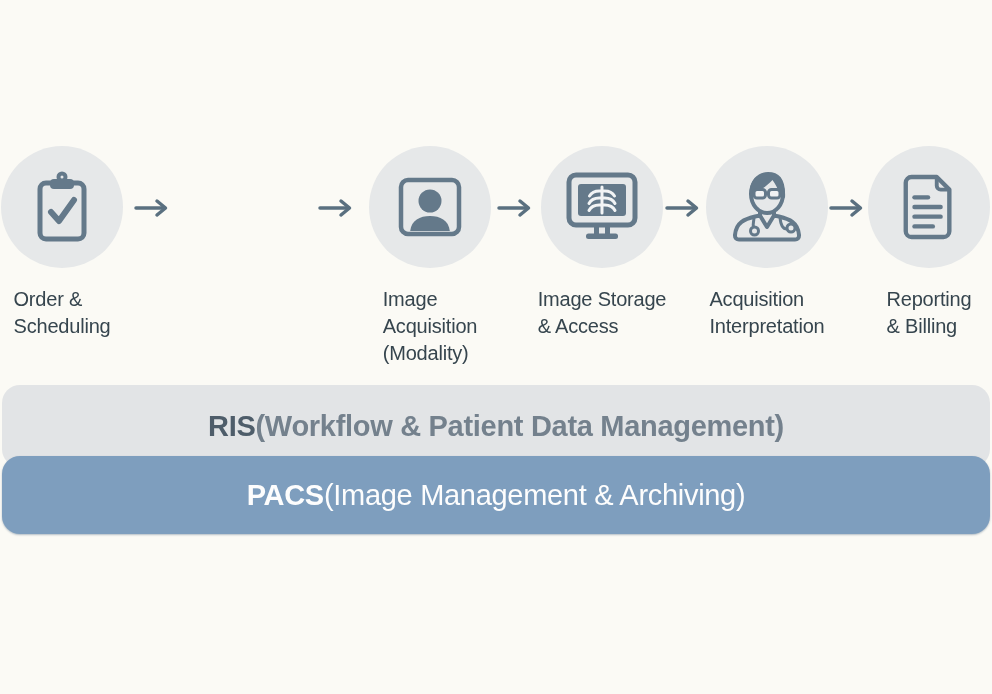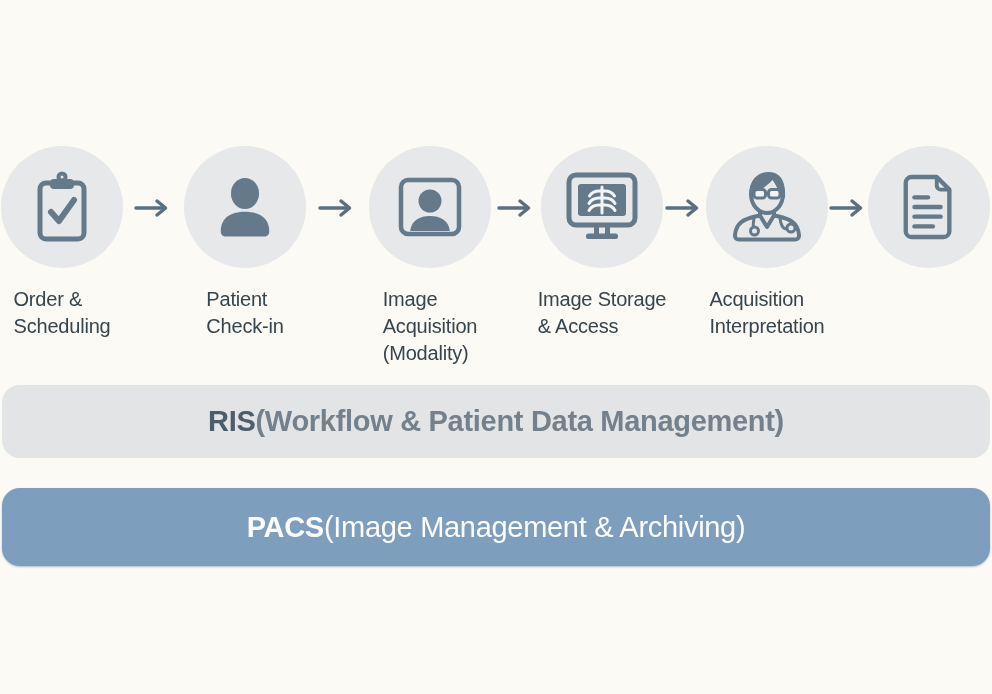--- a/index.html
+++ b/index.html
@@ -35,27 +35,27 @@
   }
 
   
   .bar {
     position: absolute; left: 2px; right: 2px;
     display: flex; align-items: center; justify-content: center;
     border-radius: 18px;
     font-size: 29px; letter-spacing: -0.3px;
   }
   .bar-ris {
-    top: 385px; height: 73px;
+    top: 385px; height: 82px;
     background: var(--ris_bg, #e2e4e6);
   }
   .bar-ris .acronym { color: var(--ris_acronym, #4e5d6a); font-weight: 700; }
   .bar-ris .rest    { color: var(--ris_text, #74818d);  font-weight: 700; }
   .bar-pacs {
-    top: 488px; height: 78px;
+    top: 456px; height: 78px;
     background: var(--pacs_bg, #7e9ebe);
     box-shadow: 0 1px 2px rgba(90,115,140,0.45);
   }
   .bar-pacs .acronym { color: var(--pacs_text, #fdfdfd); font-weight: 700; }
   .bar-pacs .rest    { color: var(--pacs_text, #fdfdfd); font-weight: 500; text-align: right; }
 </style>
 </head>
 <body>
 
 <div class="canvas">
@@ -66,30 +66,20 @@
         <rect x="10" y="14" width="44" height="56" rx="6" fill="none" stroke="currentColor" stroke-width="5"></rect>
         <circle cx="32" cy="8" r="3.5" fill="none" stroke="currentColor" stroke-width="4"></circle>
         <rect x="20" y="10" width="24" height="10" rx="4" fill="currentColor"></rect>
         <path d="M21 43 L29 52 L44 31" fill="none" stroke="currentColor" stroke-width="6" stroke-linecap="round" stroke-linejoin="round"></path>
       </svg>
     </div>
     <div class="step-label">Order &amp;
 Scheduling</div>
   </div>
 
-  <div class="step" style="left:160px">
-    <div class="circle">
-      <svg width="62" height="64" viewBox="0 0 64 66">
-        <ellipse cx="32" cy="19" rx="14.5" ry="16" fill="currentColor"></ellipse>
-        <path d="M7 58 C7 44 18 38 32 38 C46 38 57 44 57 58 C57 61.5 55 63.5 51.5 63.5 L12.5 63.5 C9 63.5 7 61.5 7 58 Z" fill="currentColor"></path>
-      </svg>
-    </div>
-    <div class="step-label">Patient
-Check-in</div>
-  </div>
 
   <div class="step" style="left:345px">
     <div class="circle">
       <svg width="66" height="62" viewBox="0 0 66 62">
         <defs>
             <clipPath id="pframe">
               <rect x="7" y="7" width="52" height="48" rx="5"></rect>
             </clipPath>
           </defs>
         <rect x="4" y="4" width="58" height="54" rx="7" fill="none" stroke="currentColor" stroke-width="4.5"></rect>
@@ -154,20 +144,22 @@
         <path d="M14 5 L40 5 L53 18 L53 61 C53 64.3 50.3 67 47 67 L14 67 C10.7 67 8 64.3 8 61 L8 11 C8 7.7 10.7 5 14 5 Z" fill="none" stroke="currentColor" stroke-width="4.5" stroke-linejoin="round"></path>
         <path d="M40 6 L40 14 C40 16.2 41.8 18 44 18 L52 18" fill="none" stroke="currentColor" stroke-width="4"></path>
         <g stroke="currentColor" stroke-width="4.5" stroke-linecap="round">
           <line x1="17" y1="26" x2="31" y2="26"></line>
           <line x1="17" y1="36" x2="44" y2="36"></line>
           <line x1="17" y1="46" x2="44" y2="46"></line>
           <line x1="17" y1="56" x2="36" y2="56"></line>
         </g>
       </svg>
     </div>
+    <div class="step-label">Reporting
+&amp; Billing</div>
   </div>
 
   <svg class="arrow" style="left:133px" viewBox="0 0 40 20">
     <line x1="3" y1="10" x2="31" y2="10" stroke="currentColor" stroke-width="3.5" stroke-linecap="round"></line>
     <path d="M24 3 L32.5 10 L24 17" fill="none" stroke="currentColor" stroke-width="3.5" stroke-linecap="round" stroke-linejoin="round"></path>
   </svg>
   <svg class="arrow" style="left:317px" viewBox="0 0 40 20">
     <line x1="3" y1="10" x2="31" y2="10" stroke="currentColor" stroke-width="3.5" stroke-linecap="round"></line>
     <path d="M24 3 L32.5 10 L24 17" fill="none" stroke="currentColor" stroke-width="3.5" stroke-linecap="round" stroke-linejoin="round"></path>
   </svg>

